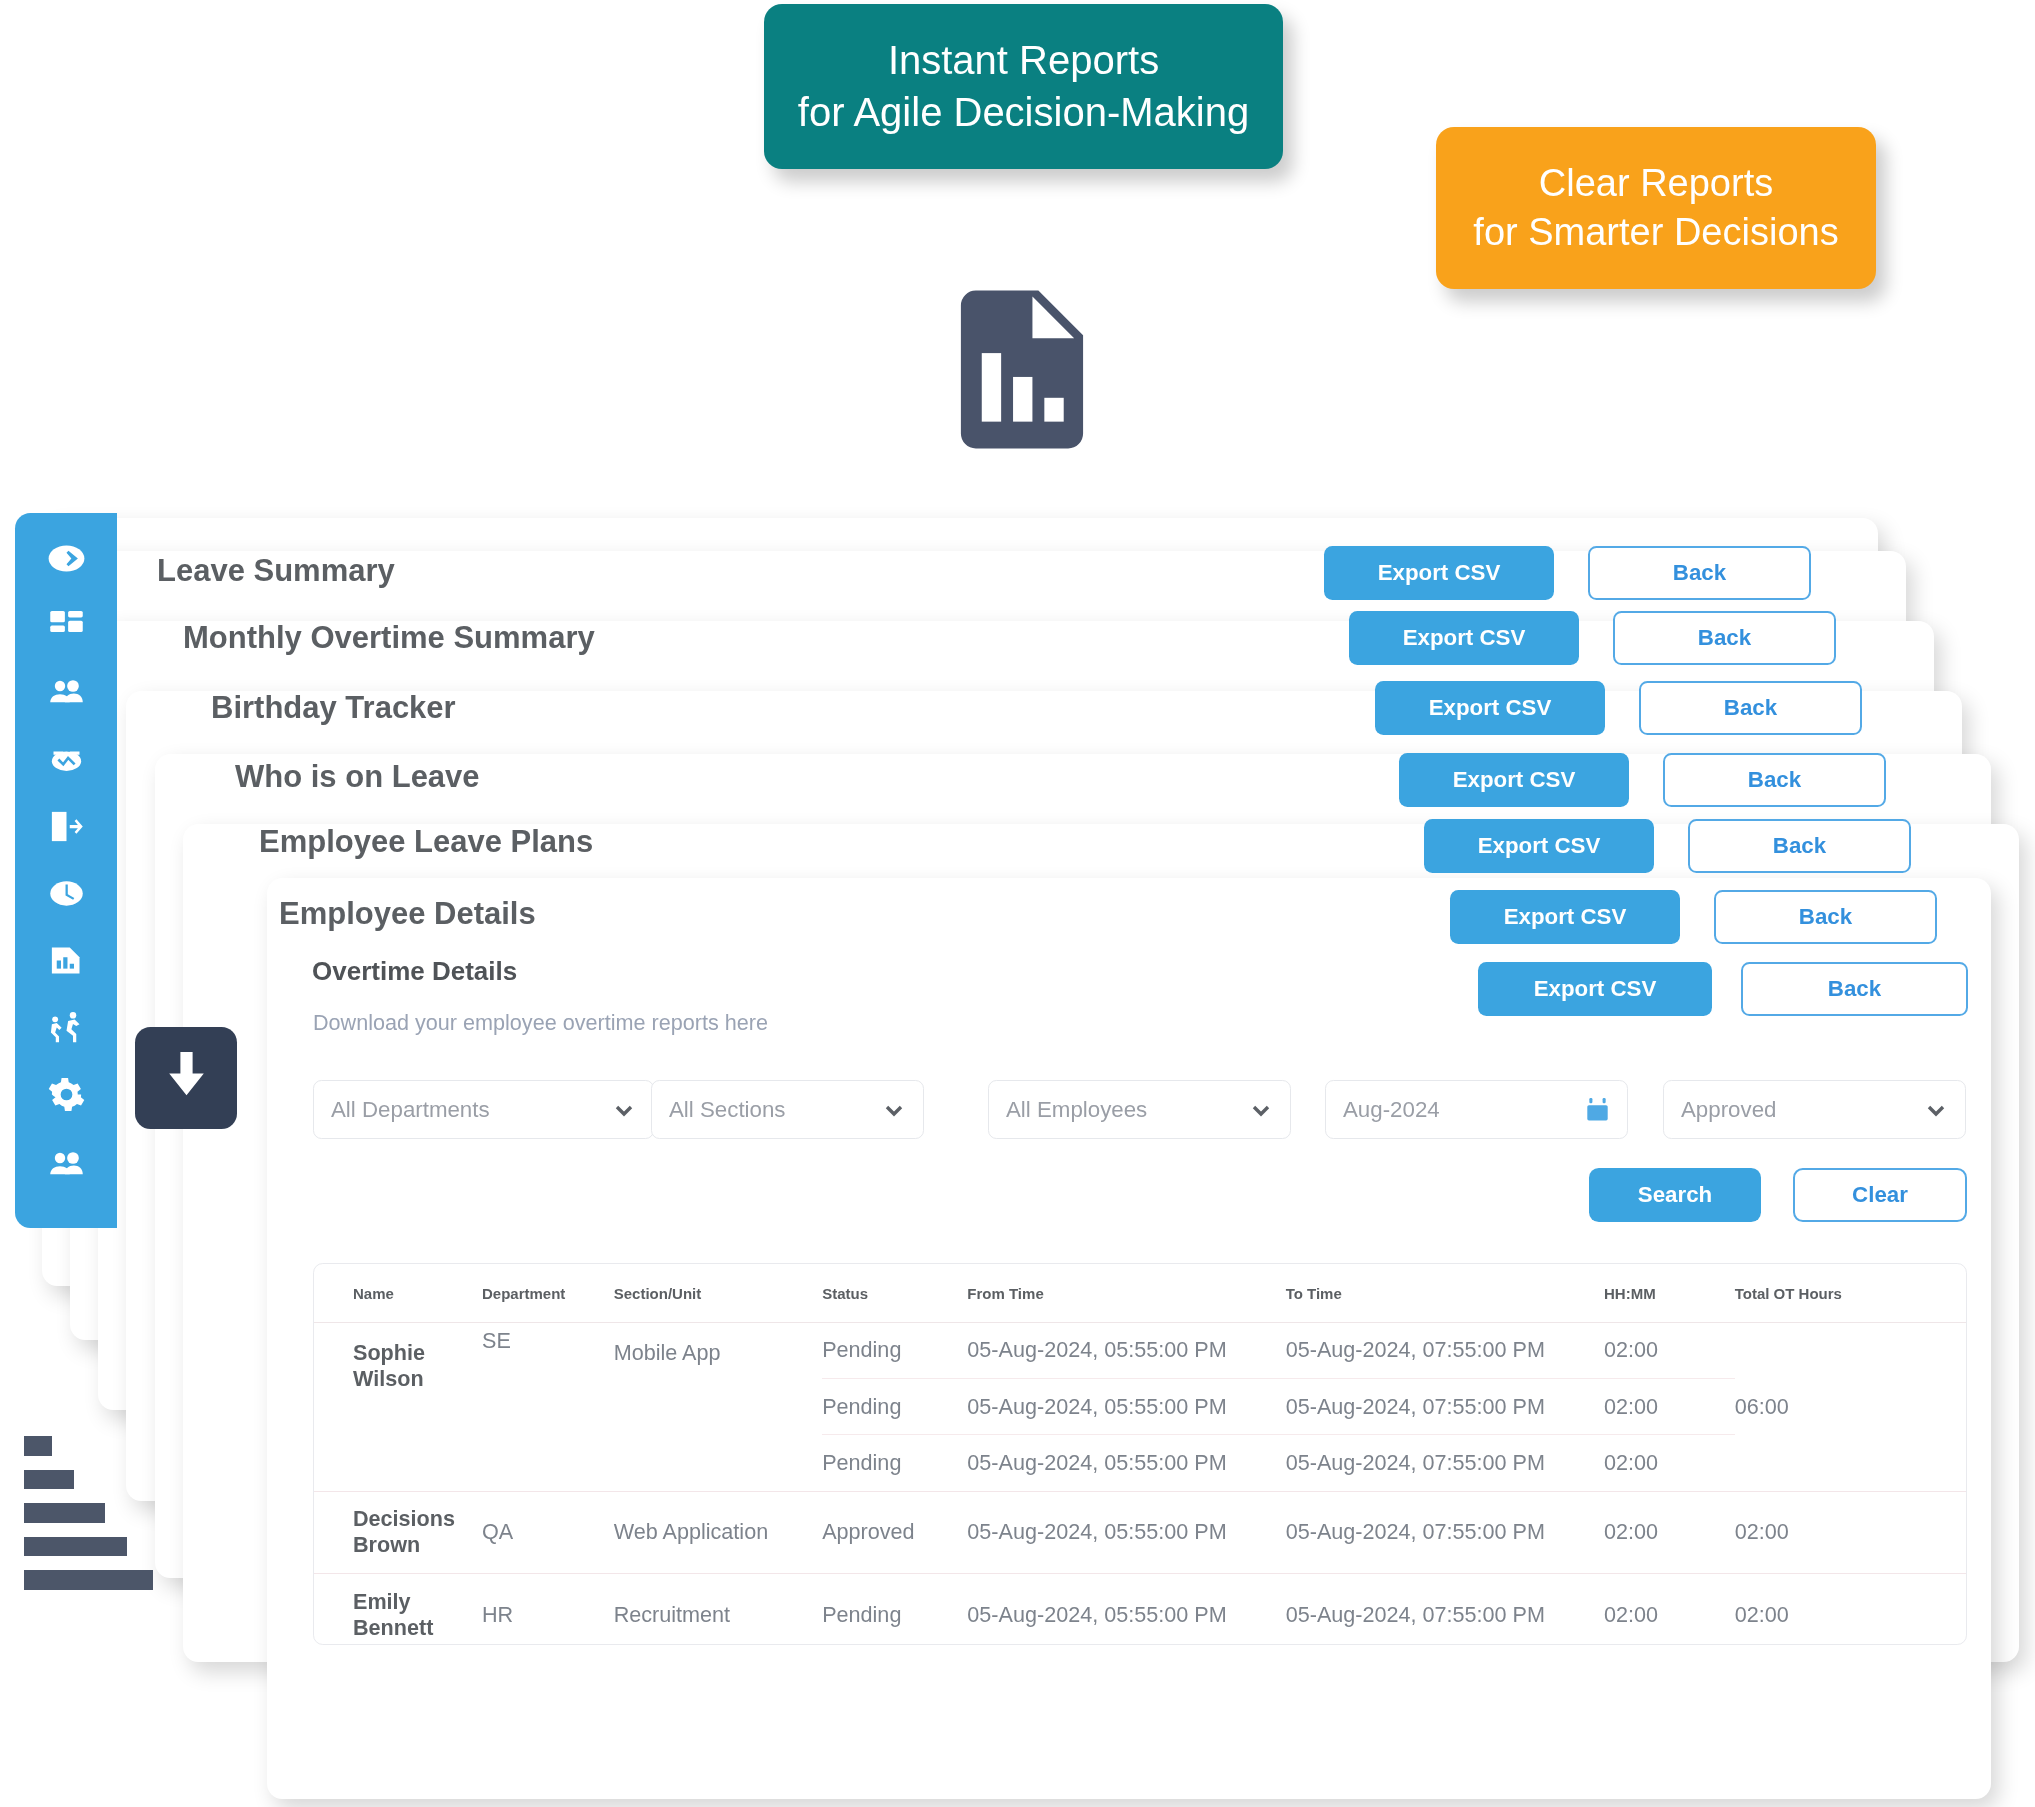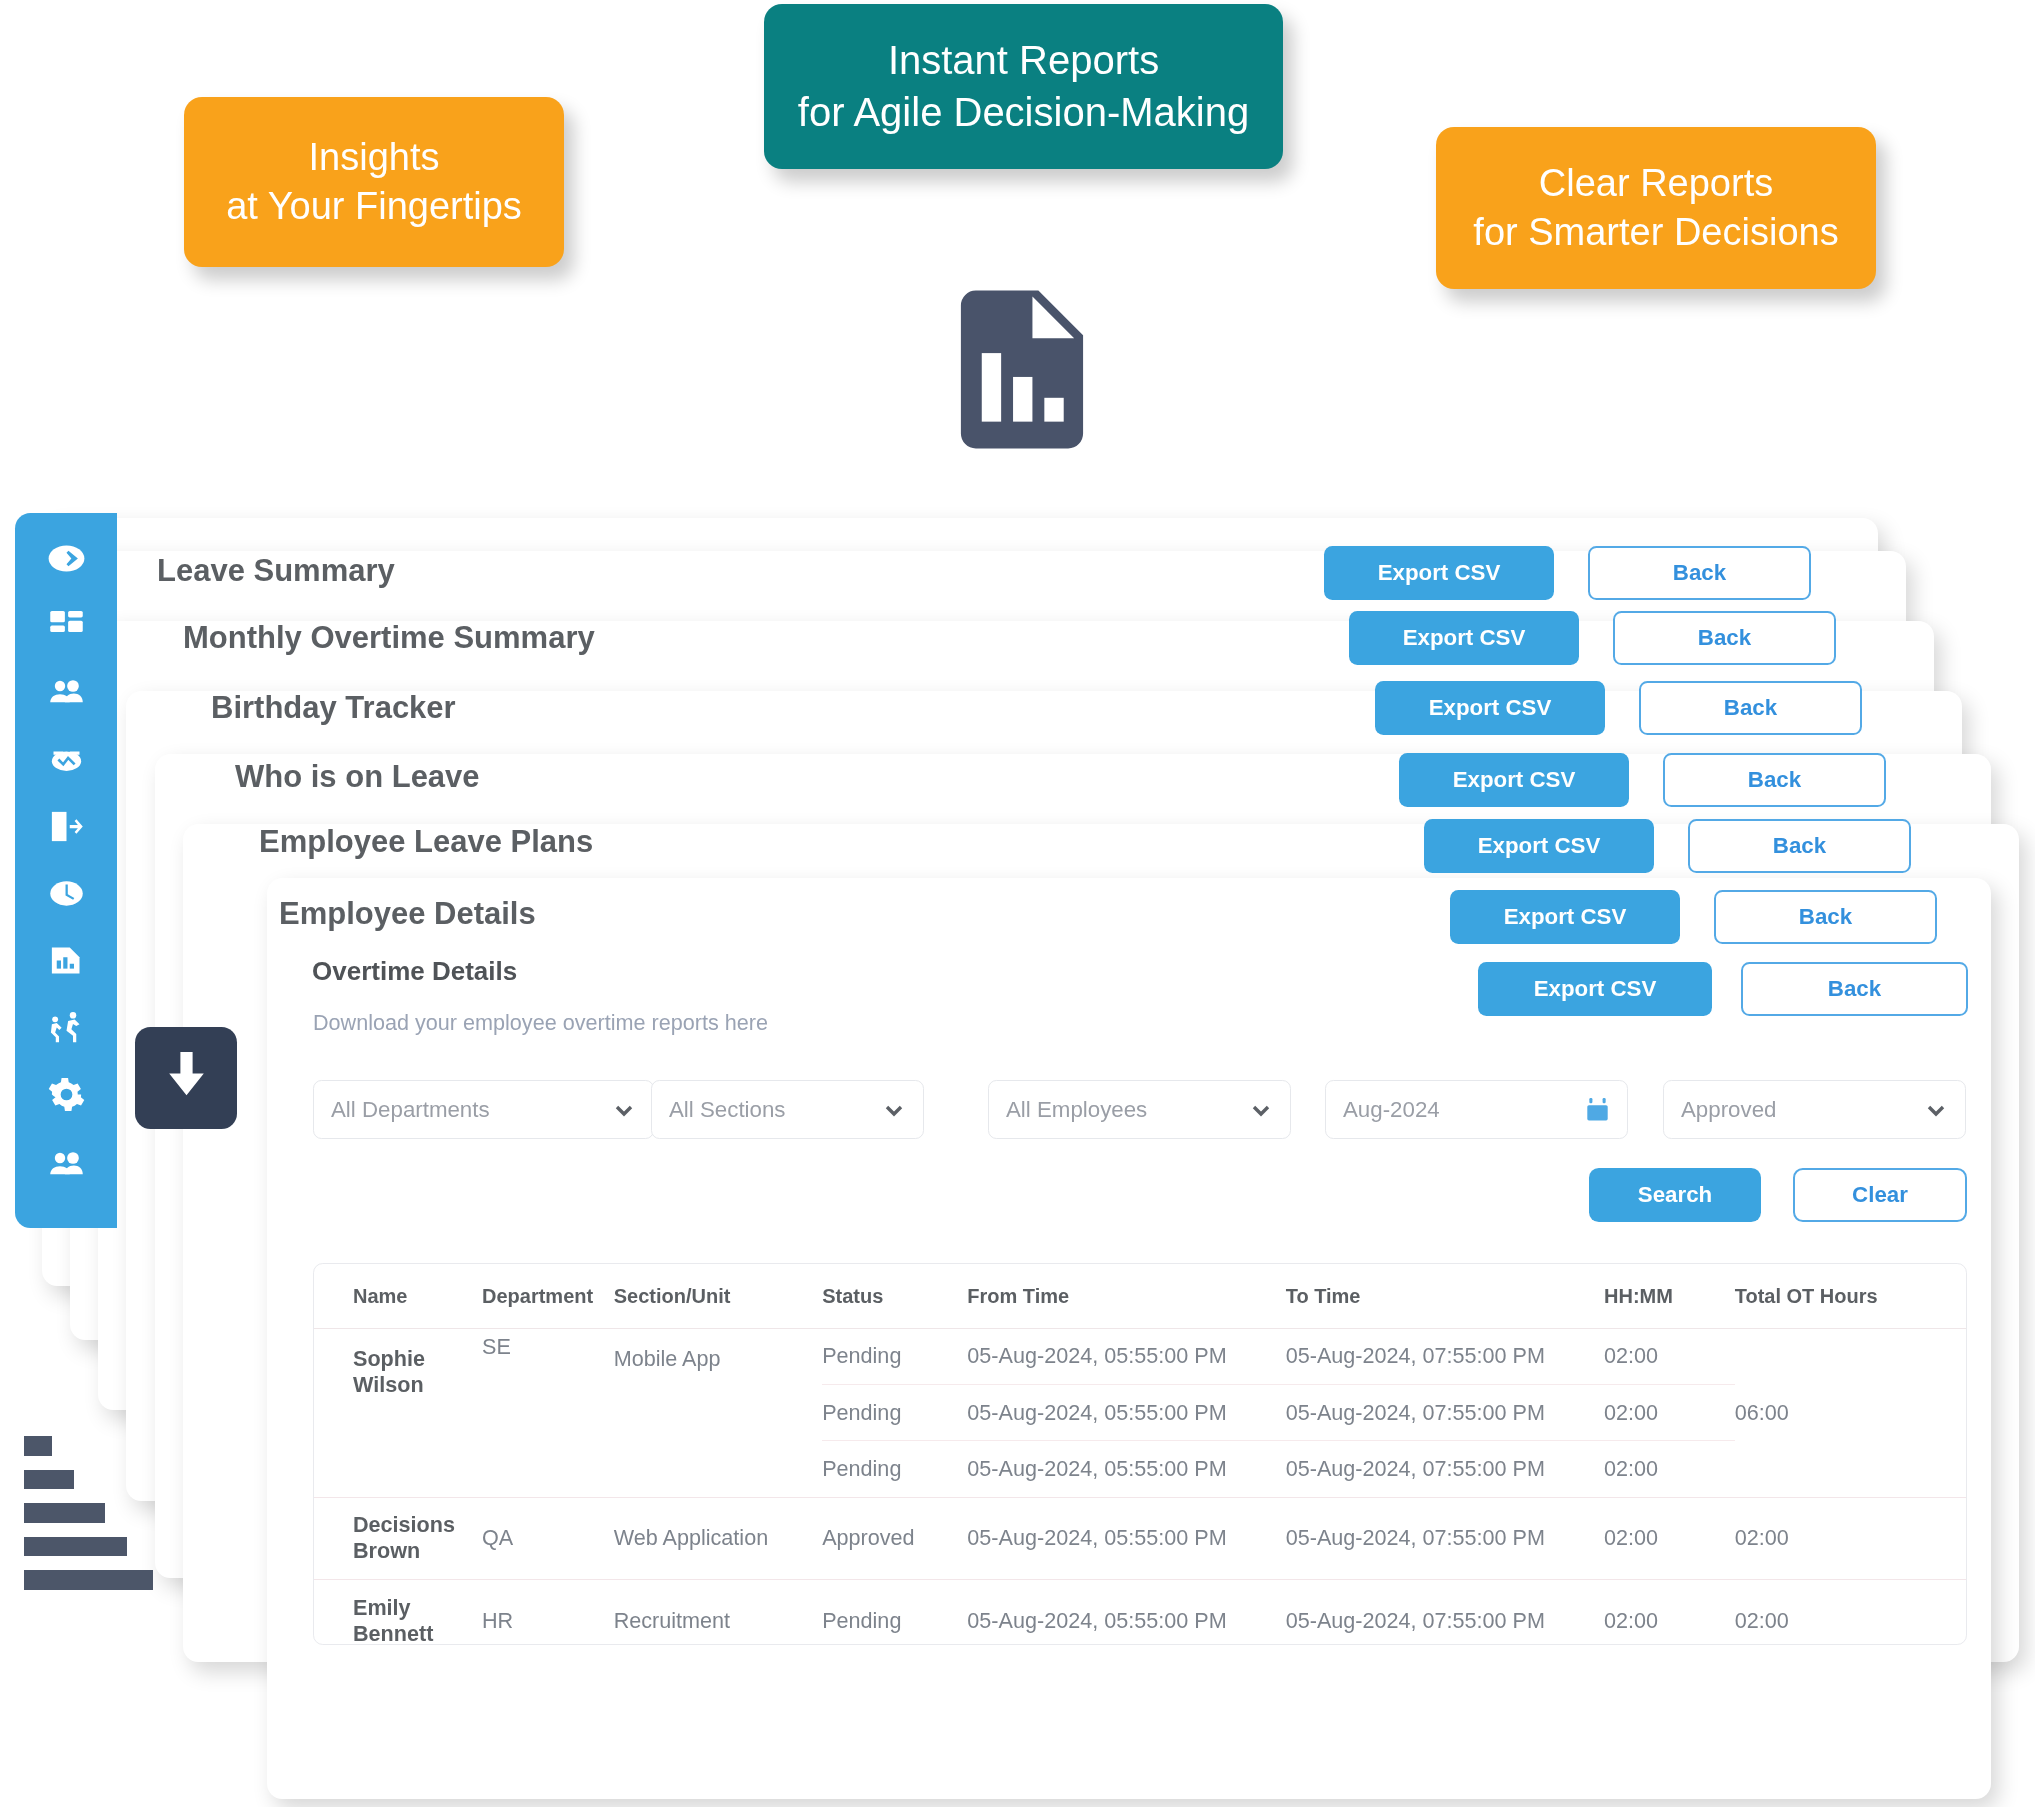--- a/index.html
+++ b/index.html
@@ -108,21 +108,21 @@
   #data-table {
     position: absolute; left: 313px; top: 1263px;
     width: 1654px; height: 382px;
     background: #ffffff;
     border: 1.4px solid #e9eaee;
     border-radius: 9.8px;
     overflow: hidden;
   }
   #data-table table { width: 100%; border-collapse: collapse; table-layout: fixed; }
   #data-table th {
-    text-align: left; font-size: 20px; font-weight: bold; color: #5b5f63;
+    text-align: left; font-size: 15px; font-weight: bold; color: #5b5f63;
     padding: 21px 0 19.5px 0;
     border-bottom: 1.4px solid #efe6e8;
   }
   #data-table td {
     font-size: 21.6px; color: #7d838c;
     padding: 14.7px 0;
     vertical-align: middle;
   }
   #data-table td.name { font-weight: bold; color: #5b5f63; }
   .row-sep td { border-top: 1.4px solid #f6eaec; }
@@ -148,24 +148,20 @@
   #download-badge svg { width: 61px; height: 61px; fill: #ffffff; }
 
   #mini-bars { position: absolute; left: 24px; top: 1436px; }
   #mini-bars div { background: #4c5669; margin-bottom: 14px; }
 </style>
 </head>
 <body>
 
 <div id="stage">
 
-  <div class="banner" id="banner-insights">
-    <span>Insights</span>
-    <span>at Your Fingertips</span>
-  </div>
 
   <div class="banner" id="banner-instant">
     <span>Instant Reports</span>
     <span>for Agile Decision-Making</span>
   </div>
 
   <div class="banner" id="banner-clear">
     <span>Clear Reports</span>
     <span>for Smarter Decisions</span>
   </div>

